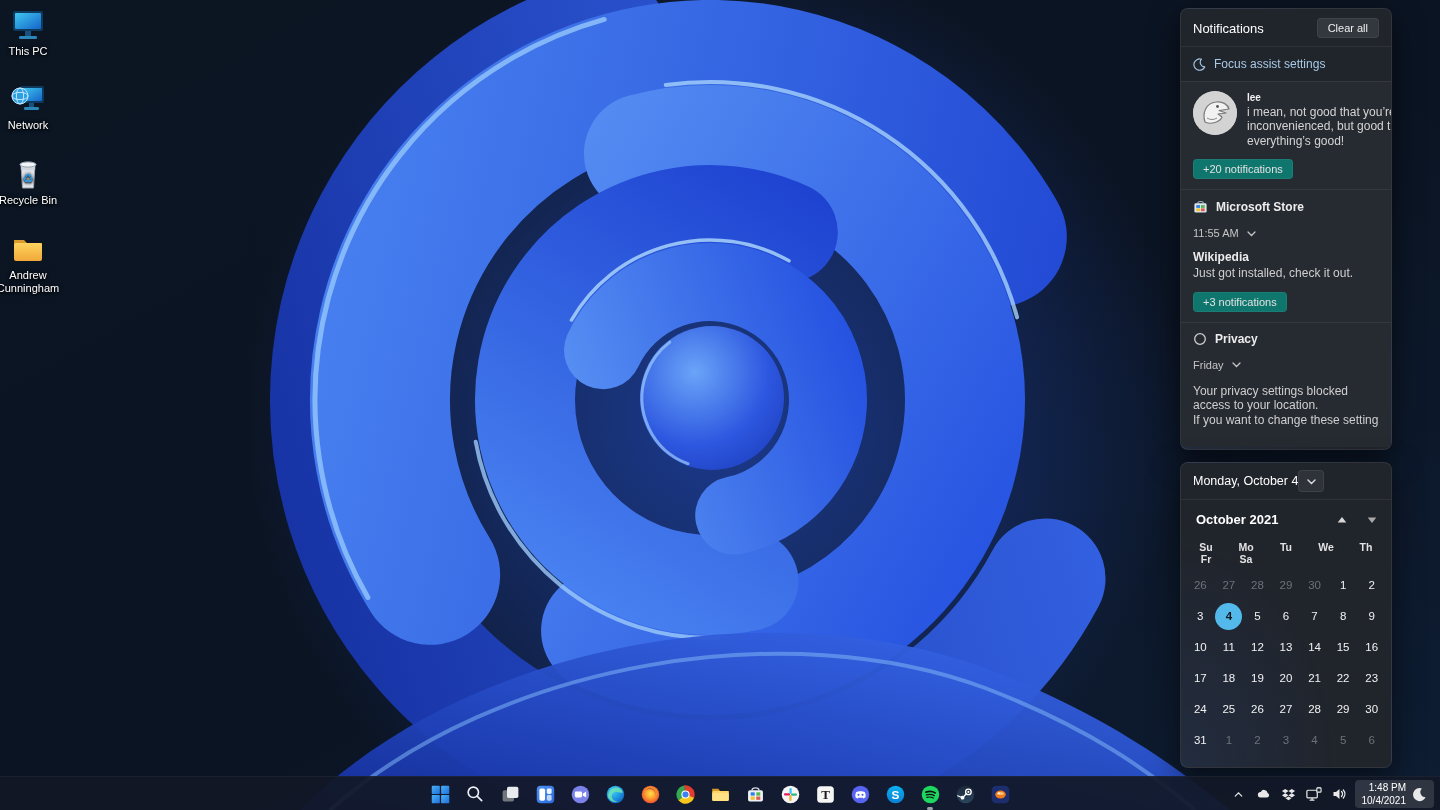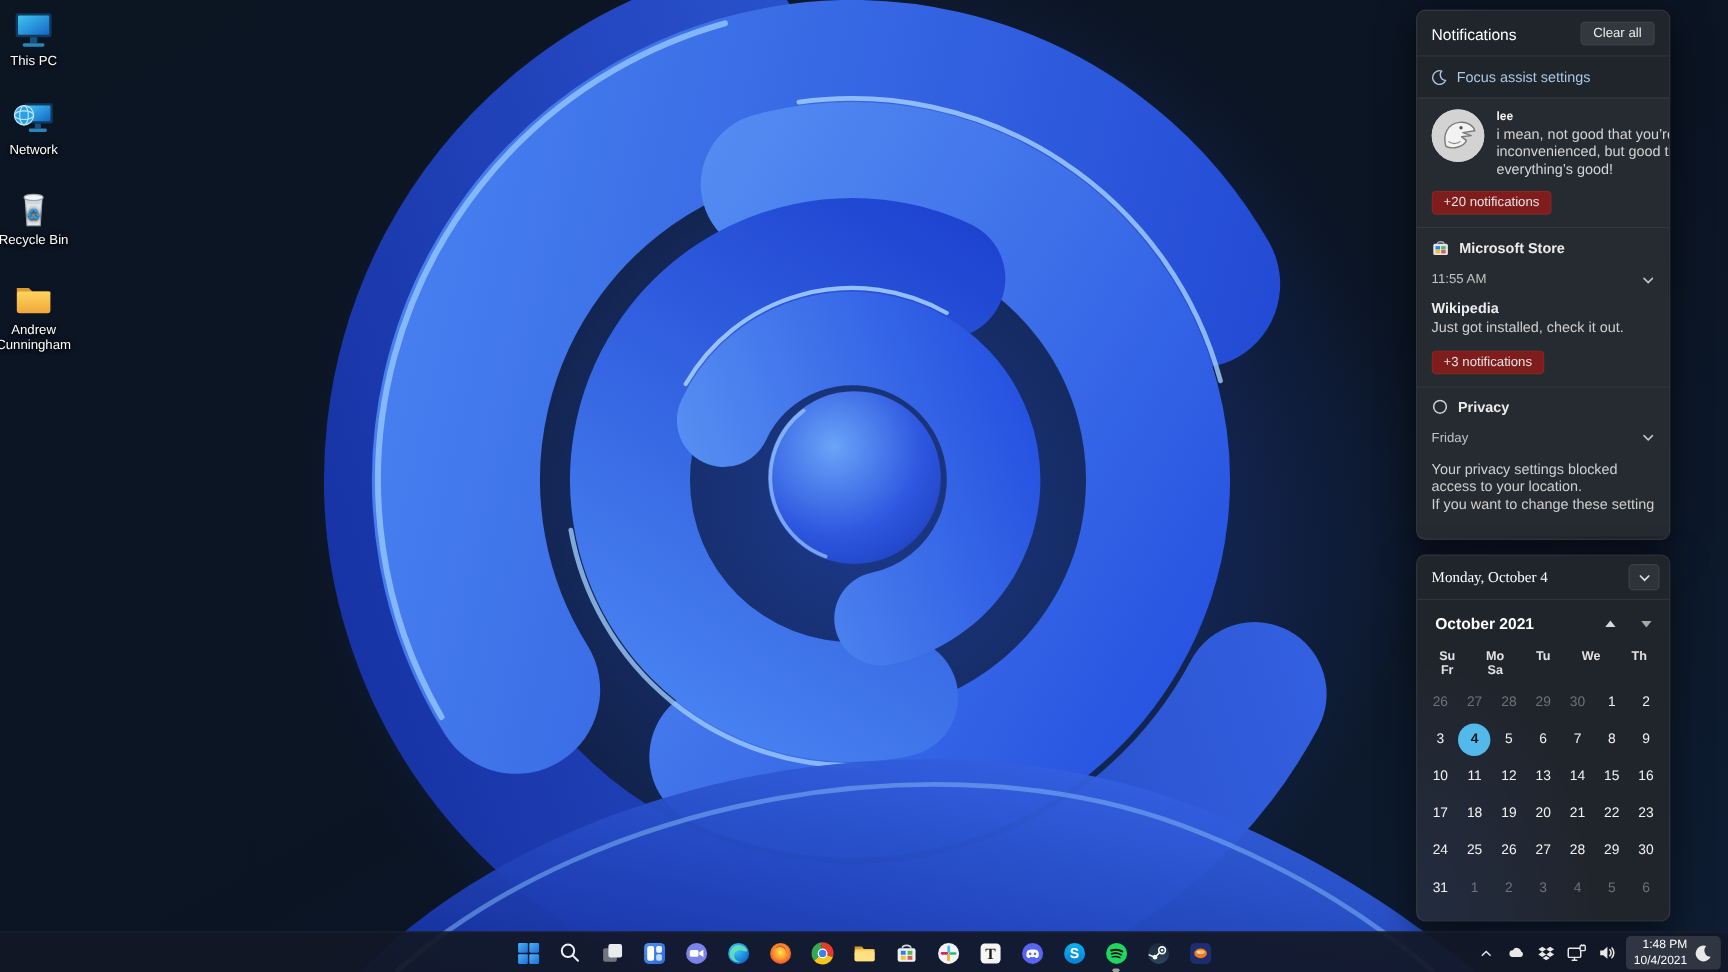--- a/index.html
+++ b/index.html
@@ -30,32 +30,32 @@
     padding:3px 10px; font-size:11px; color:#eee; cursor:pointer; }
   .focus-row { display:flex; align-items:center; gap:8px; padding:10px 12px;
     border-top:1px solid rgba(255,255,255,0.07); color:#a9c9e6; font-size:12px; cursor:pointer; }
 
   .ngroup { border-top:1px solid rgba(255,255,255,0.07); background:#262a31; padding:9px 12px 10px; }
   .lee-row { display:flex; gap:10px; }
   .avatar { width:44px; height:44px; border-radius:50%; background:#d3d3d3; flex:0 0 44px;
     display:flex; align-items:center; justify-content:center; overflow:hidden; }
   .lee-name { font-size:10px; font-weight:bold; color:#f0f0f0; margin-top:1px; }
   .lee-msg { font-size:12px; color:#d4d4d4; line-height:1.2; margin-top:2px; width:174px; }
-  .more-pill { display:inline-block; margin-top:11px; background:#7f1d1d; border:1px solid rgba(255,255,255,0.05);
+  .more-pill { display:inline-block; margin-top:11px; background:#0f766e; border:1px solid rgba(255,255,255,0.05);
     border-radius:4px; padding:3px 9px; font-size:11px; color:#e2e2e2; cursor:pointer; }
 
   .app-row { display:flex; align-items:center; gap:8px; }
   .app-name { font-size:12px; font-weight:bold; color:#ececec; }
-  .time-row { display:flex; align-items:center; gap:7px; margin-top:13px; font-size:11px; color:#c4c4c4; cursor:pointer;justify-content:space-between; }
+  .time-row { display:flex; align-items:center; gap:7px; margin-top:13px; font-size:11px; color:#c4c4c4; cursor:pointer; }
   .n-title { font-size:12px; font-weight:bold; color:#ececec; margin-top:11px; }
   .n-body { font-size:12px; color:#cfcfcf; margin-top:2px; line-height:1.2; }
   .n-body2 { font-size:12px; color:#cfcfcf; margin-top:1px; white-space:nowrap; overflow:hidden; }
 
   
-  .cal-date-row { display:flex; justify-content:space-between; align-items:center; padding:7px 8px 7px 12px;font-family:Liberation Serif, serif; }
+  .cal-date-row { display:flex; align-items:center; padding:7px 8px 7px 12px; }
   .cal-date-label { font-size:12.5px; color:#fff; }
   .collapse-btn { width:26px; height:22px; background:#2e3239; border:1px solid rgba(255,255,255,0.08);
     border-radius:4px; display:flex; align-items:center; justify-content:center; color:#ddd; cursor:pointer; }
   .cal-body { border-top:1px solid rgba(255,255,255,0.07); }
   .cal-month-row { display:flex; justify-content:space-between; align-items:center; padding:12px 14px 2px 15px; }
   .cal-month { font-size:13px; font-weight:bold; color:#fff; }
   .cal-arrows { display:flex; gap:20px; align-items:center; }
   .cal-arrow { cursor:pointer; display:flex; }
   .cal-weekdays { display:grid; grid-template-columns:repeat(5,1fr); padding:12px 5px 0; }
   .wd { text-align:center; font-size:10.5px; font-weight:bold; color:#e2e2e2; }

